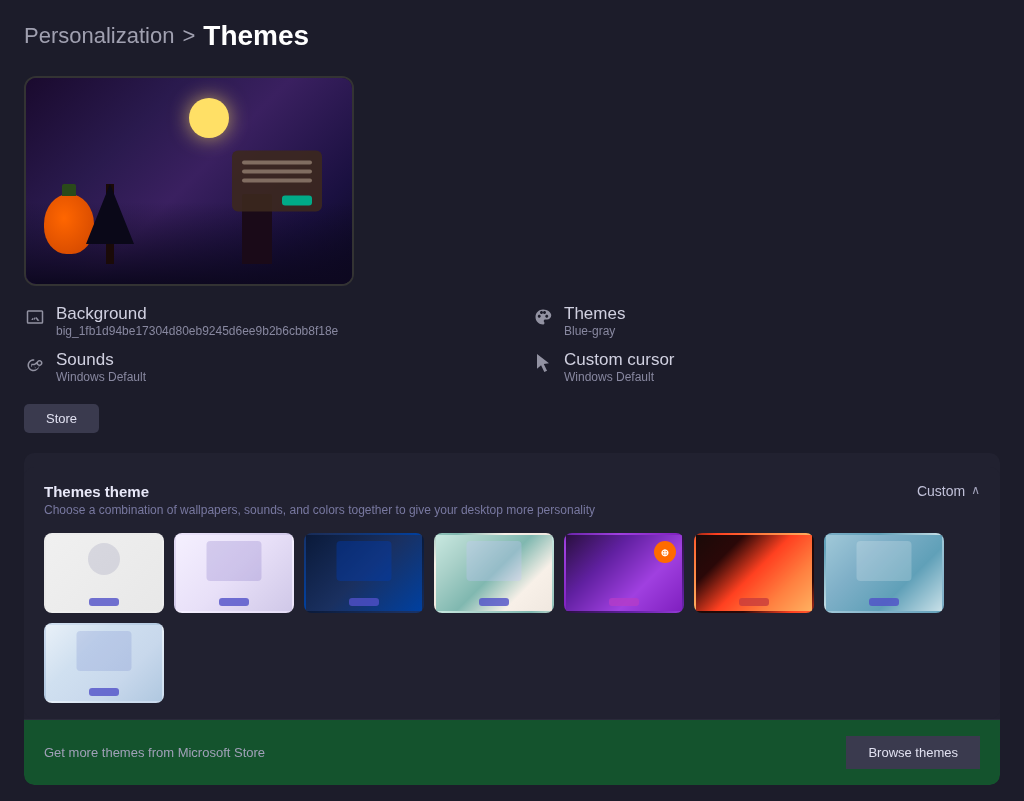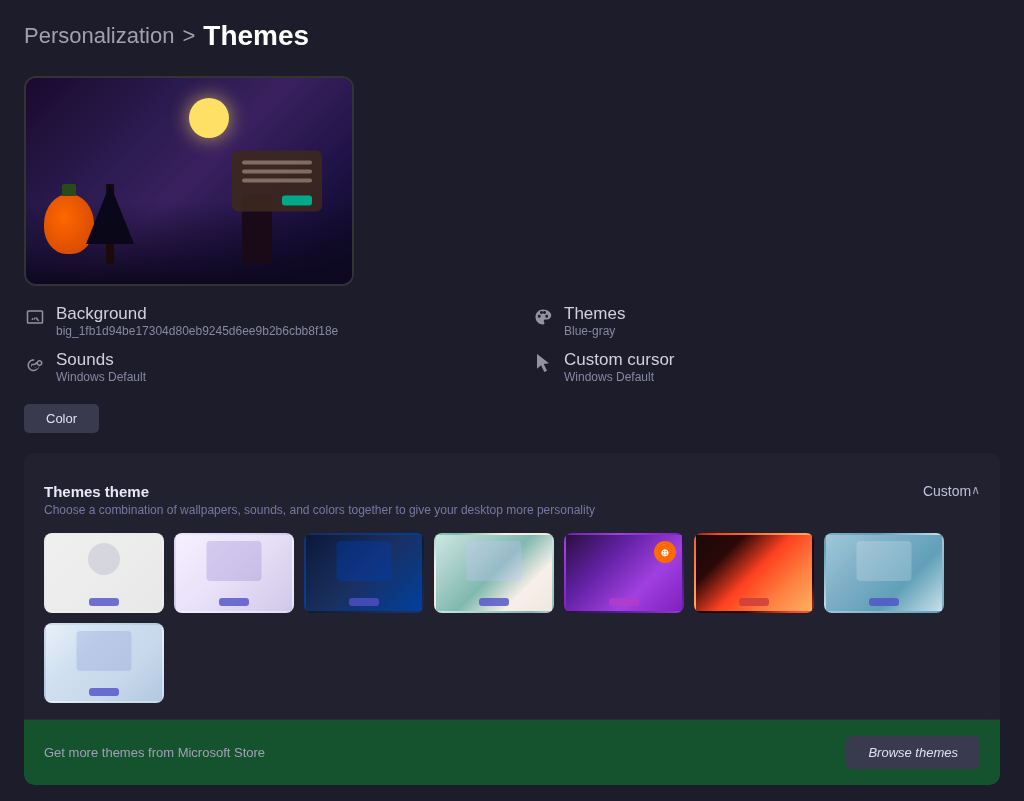--- a/index.html
+++ b/index.html
@@ -240,20 +240,21 @@
       margin-bottom: 3px;
     }
 
     .themes-panel-desc {
       font-size: 12px;
       color: #7878a0;
     }
 
     .themes-panel-current {
       display: flex;
+      gap: 6px;
       font-size: 14px;
       color: #c0c0d8;
     }
 
     .themes-panel-current .chevron {
       font-size: 12px;
       color: #a0a0b8;
     }
 
     .themes-grid {
@@ -345,24 +346,23 @@
     .bottom-bar-text {
       font-size: 13px;
       color: #a0a0b8;
     }
 
     .browse-button {
       background: #3a3a4e;
       border: none;
       color: #e0e0f0;
       padding: 9px 22px;
-      border-radius: 6px;
+      border-radius: 0;
       cursor: pointer;
       font-size: 13px;
-      font-style: italic;
     }
 
     .overwatch-badge {
       position: absolute;
       top: 6px;
       right: 6px;
       width: 22px;
       height: 22px;
       background: #ff6b00;
       border-radius: 50%;
@@ -447,21 +447,21 @@
             <path d="M4 0l16 12.279-6.951 1.17 4.325 8.817-3.596 1.734-4.35-8.879-5.428 4.702z" opacity=".8"></path>
           </svg>
         </div>
         <div>
           <div class="info-text-label">Custom cursor</div>
           <div class="info-text-value">Windows Default</div>
         </div>
       </div>
     </div>
 
-    <button class="save-button">Color</button>
+    <button class="save-button">Store</button>
   </div>
 
   <div style="background:#212130; border-radius:10px; overflow:hidden;">
 
     <div class="themes-panel">
       <div class="themes-panel-header">
         <div>
           <div class="themes-panel-title">Themes theme</div>
           <div class="themes-panel-desc">Choose a combination of wallpapers, sounds, and colors together to give your desktop more personality</div>
         </div>

